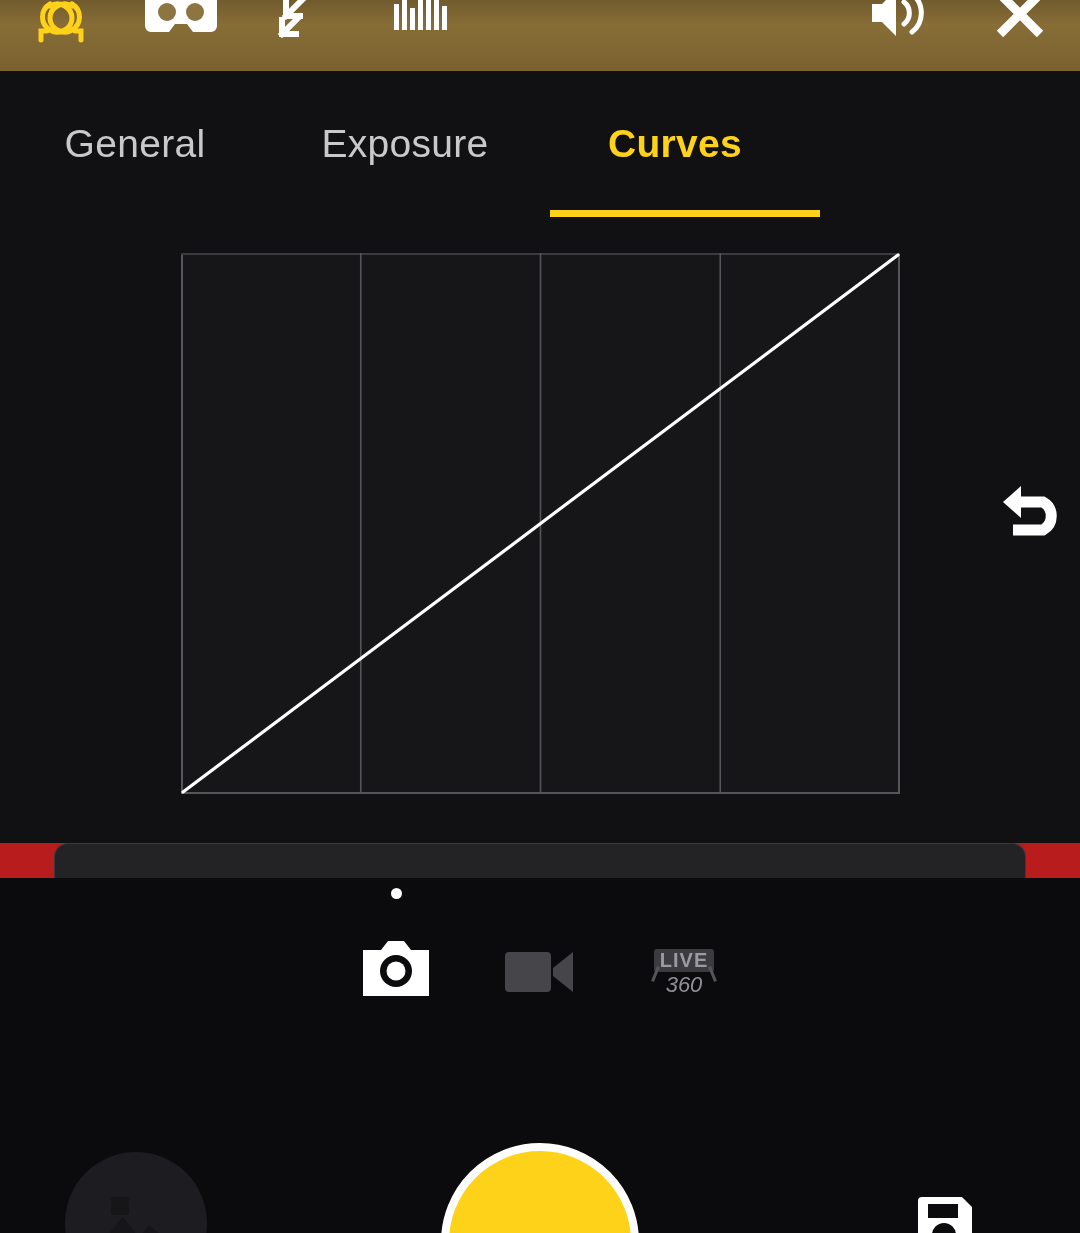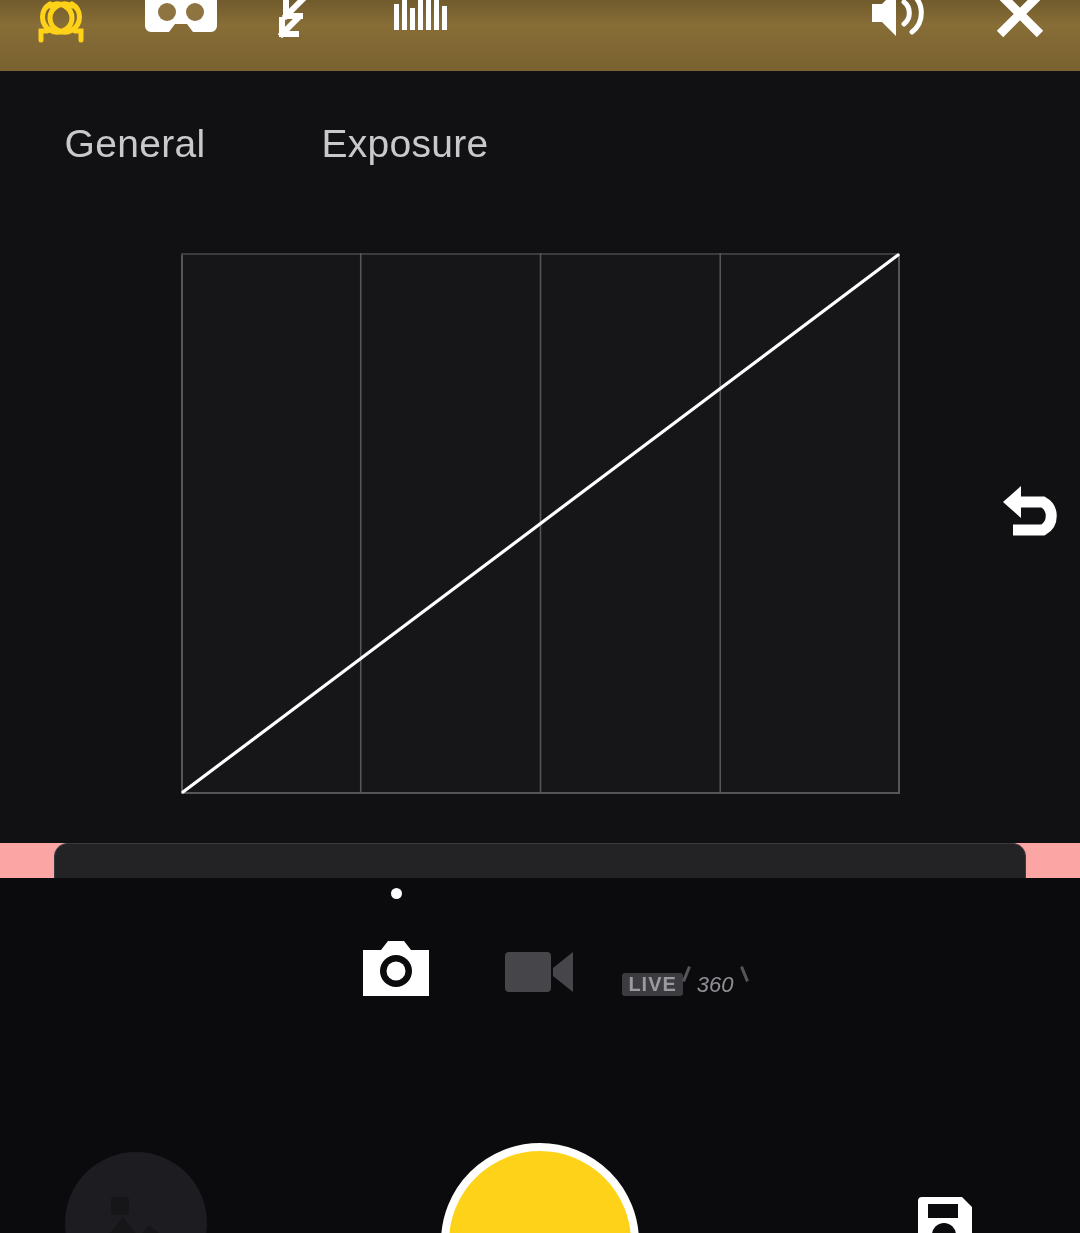--- a/index.html
+++ b/index.html
@@ -9,21 +9,21 @@
     height: 1233px;
     background: #000;
     font-family: "Liberation Sans", sans-serif;
     overflow: hidden;
   }
 
   #app {
     position: relative;
     width: 1080px;
     height: 1233px;
-    background: #fca5a5;
+    background: #b91c1c;
   }
 
   
   .preview-strip {
     position: absolute;
     left: 0; top: 0;
     width: 1080px; height: 71px;
     overflow: hidden;
     background: #8a6f37;
   }
@@ -154,21 +154,21 @@
   .mode-dot {
     position: absolute;
     left: 391px; top: 10px;
     width: 11px; height: 11px;
     border-radius: 50%;
     background: #ffffff;
   }
 
   .live-icon {
     display: flex;
-    flex-direction: row;
+    flex-direction: column;
     align-items: center;
     gap: 2px;
   }
   .live-badge {
     background: #3c3c40;
     color: #9a9aa0;
     font-size: 20px;
     font-weight: 700;
     letter-spacing: 1px;
     padding: 1px 6px 2px 6px;
@@ -299,20 +299,23 @@
   </div>
 
   <div class="tabbar">
     <div class="tabs">
       <div class="tab">
         <span>General</span>
       </div>
       <div class="tab">
         <span>Exposure</span>
       </div>
+      <div class="tab active">
+        <span>Curves</span>
+      </div>
     </div>
   </div>
 
   <div class="editor">
 
     <div class="grid-wrap">
       <svg class="grid-svg" viewBox="0 0 719 541" preserveAspectRatio="none">
 
         <rect x="0" y="0" width="719" height="541" fill="#161619"></rect>
 

